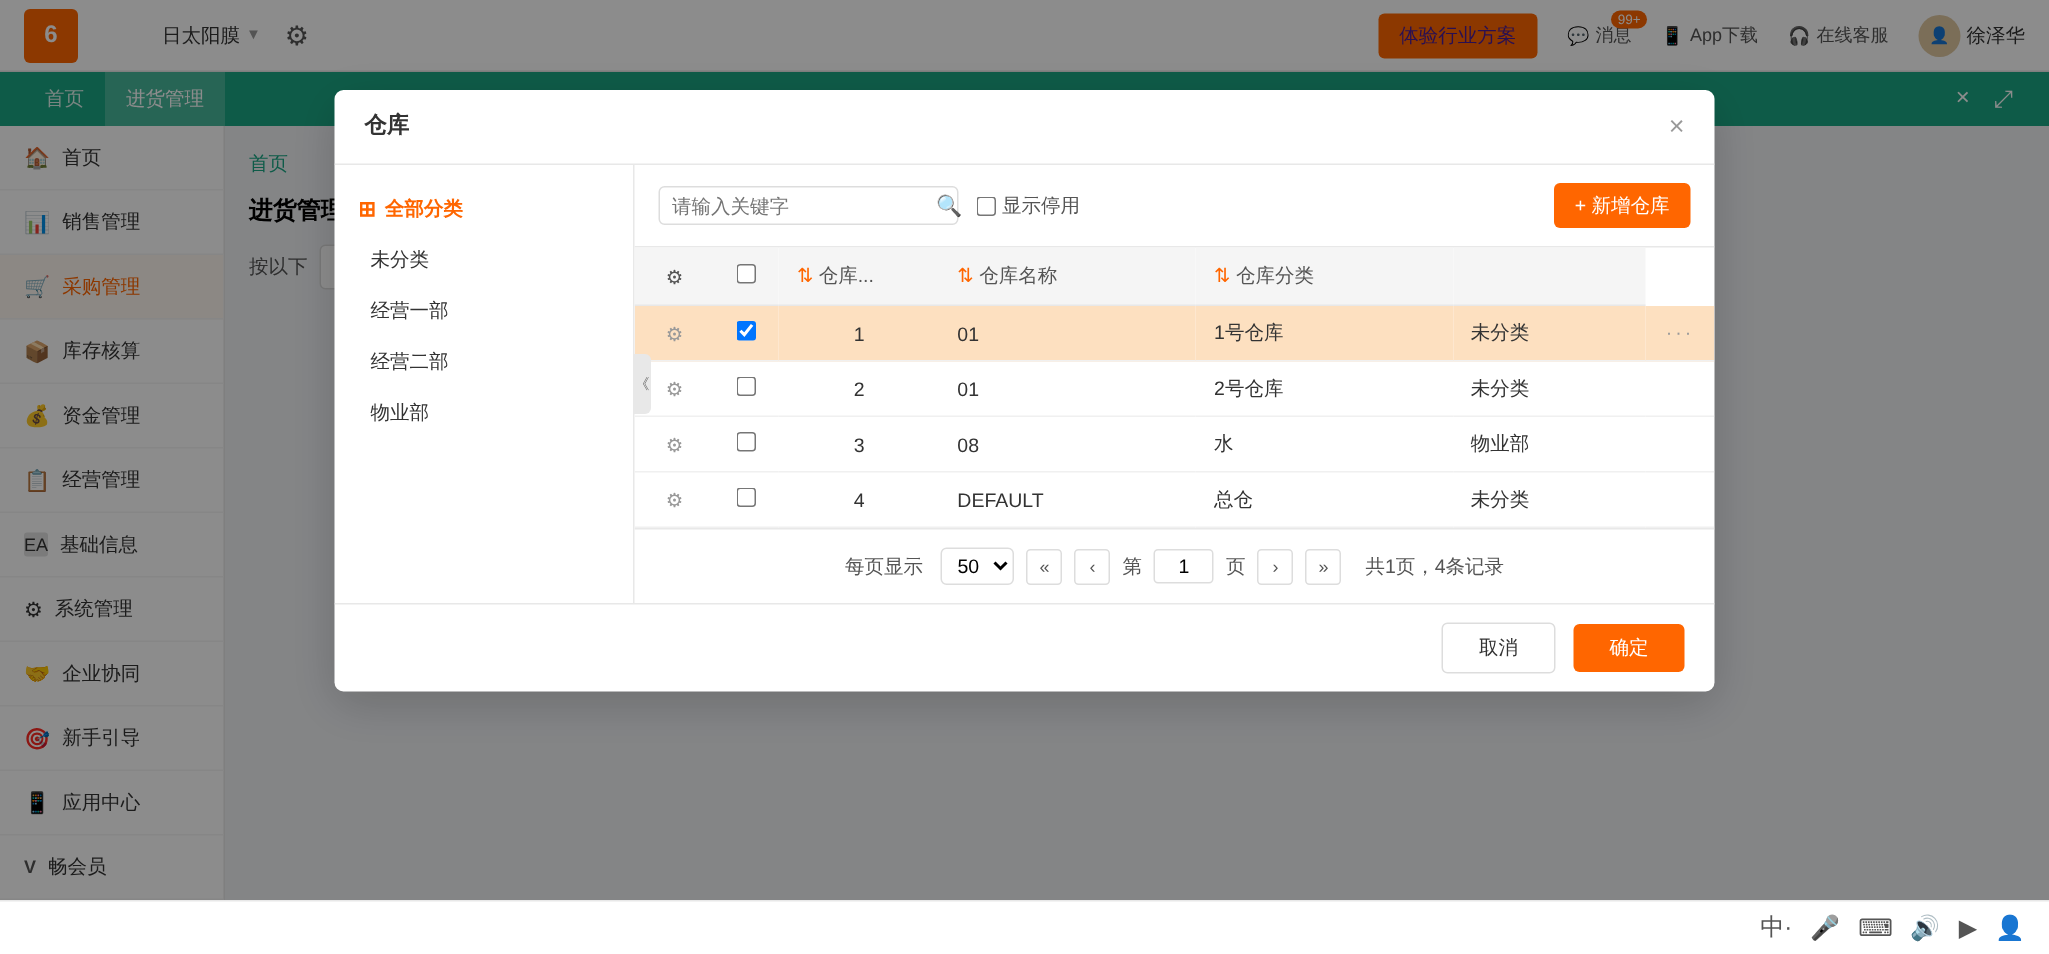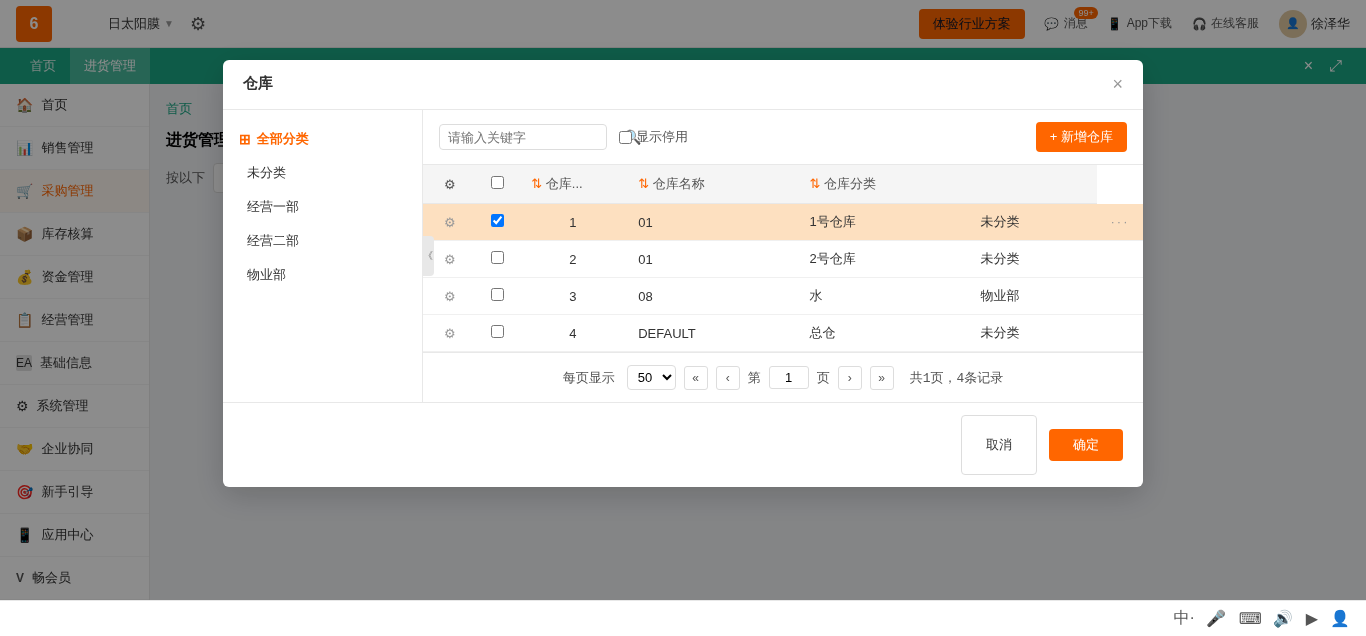--- a/index.html
+++ b/index.html
@@ -30,21 +30,21 @@
       position: relative;
     }
     .topbar-store {
       display: flex; align-items: center; gap: 4px;
       font-size: 13px; color: #333;
       cursor: pointer; padding: 4px 8px; margin-left: 32px;
     }
     .topbar-store .arrow { color: #999; font-size: 10px; }
     .topbar-spacer { flex: 1; }
     .topbar-btn-experience {
-      background: #f60; color: #0f172a; border: none;
+      background: #f60; color: #4c1d95; border: none;
       padding: 6px 14px; border-radius: 4px; cursor: pointer; font-size: 13px;
     }
     .topbar-icons { display: flex; align-items: center; gap: 20px; margin-left: 20px; }
     .topbar-icon-item { display: flex; align-items: center; gap: 4px; cursor: pointer; color: #555; font-size: 12px; position: relative; }
     .badge-99 {
       position: absolute; top: -8px; right: -10px;
       background: #f60; color: white; font-size: 9px;
       padding: 1px 4px; border-radius: 8px; white-space: nowrap;
     }
     .topbar-user { display: flex; align-items: center; gap: 4px; cursor: pointer; color: #333; font-size: 13px; }
@@ -161,21 +161,21 @@
 
     
     .search-bar {
       display: flex; align-items: center; gap: 12px;
       padding: 12px 16px;
       border-bottom: 1px solid #e8e8e8;
     }
     .search-input-wrap {
       display: flex; align-items: center;
       border: 1px solid #ddd; border-radius: 4px;
-      padding: 4px 8px; background: white; width: 168px;
+      padding: 4px 8px; background: white; width: 200px;
     }
     .search-input {
       border: none; outline: none; flex: 1; font-size: 13px; color: #333;
       background: transparent;
     }
     .search-icon { color: #999; font-size: 14px; cursor: pointer; }
     .checkbox-label { display: flex; align-items: center; gap: 4px; font-size: 13px; color: #555; cursor: pointer; }
     .spacer { flex: 1; }
     .btn-new {
       background: #f60; color: white; border: none;
@@ -218,30 +218,30 @@
     .page-nav-btn {
       width: 24px; height: 24px; border: 1px solid #ddd; border-radius: 3px;
       background: white; cursor: pointer; display: flex; align-items: center; justify-content: center;
       color: #555; font-size: 12px;
     }
     .page-nav-btn:disabled { color: #ccc; cursor: default; }
     .page-num-input {
       width: 40px; border: 1px solid #ddd; border-radius: 3px;
       padding: 3px 6px; text-align: center; font-size: 13px;
     }
-    .page-total { margin-left: 8px; font-family: Liberation Mono, monospace; }
+    .page-total { margin-left: 8px; }
 
     
     .modal-footer {
       display: flex; align-items: center; justify-content: flex-end;
       padding: 12px 20px; gap: 12px;
       border-top: 1px solid #e8e8e8;
     }
     .btn-cancel {
-      padding: 20px 24px; border: 1px solid #ddd; border-radius: 4px;
+      padding: 7px 24px; border: 1px solid #ddd; border-radius: 4px;
       background: white; cursor: pointer; font-size: 13px; color: #333;
     }
     .btn-confirm {
       padding: 7px 24px; border: none; border-radius: 4px;
       background: #f60; color: white; cursor: pointer; font-size: 13px;
     }
 
     
     .statusbar {
       position: fixed; bottom: 0; left: 0; right: 0;

